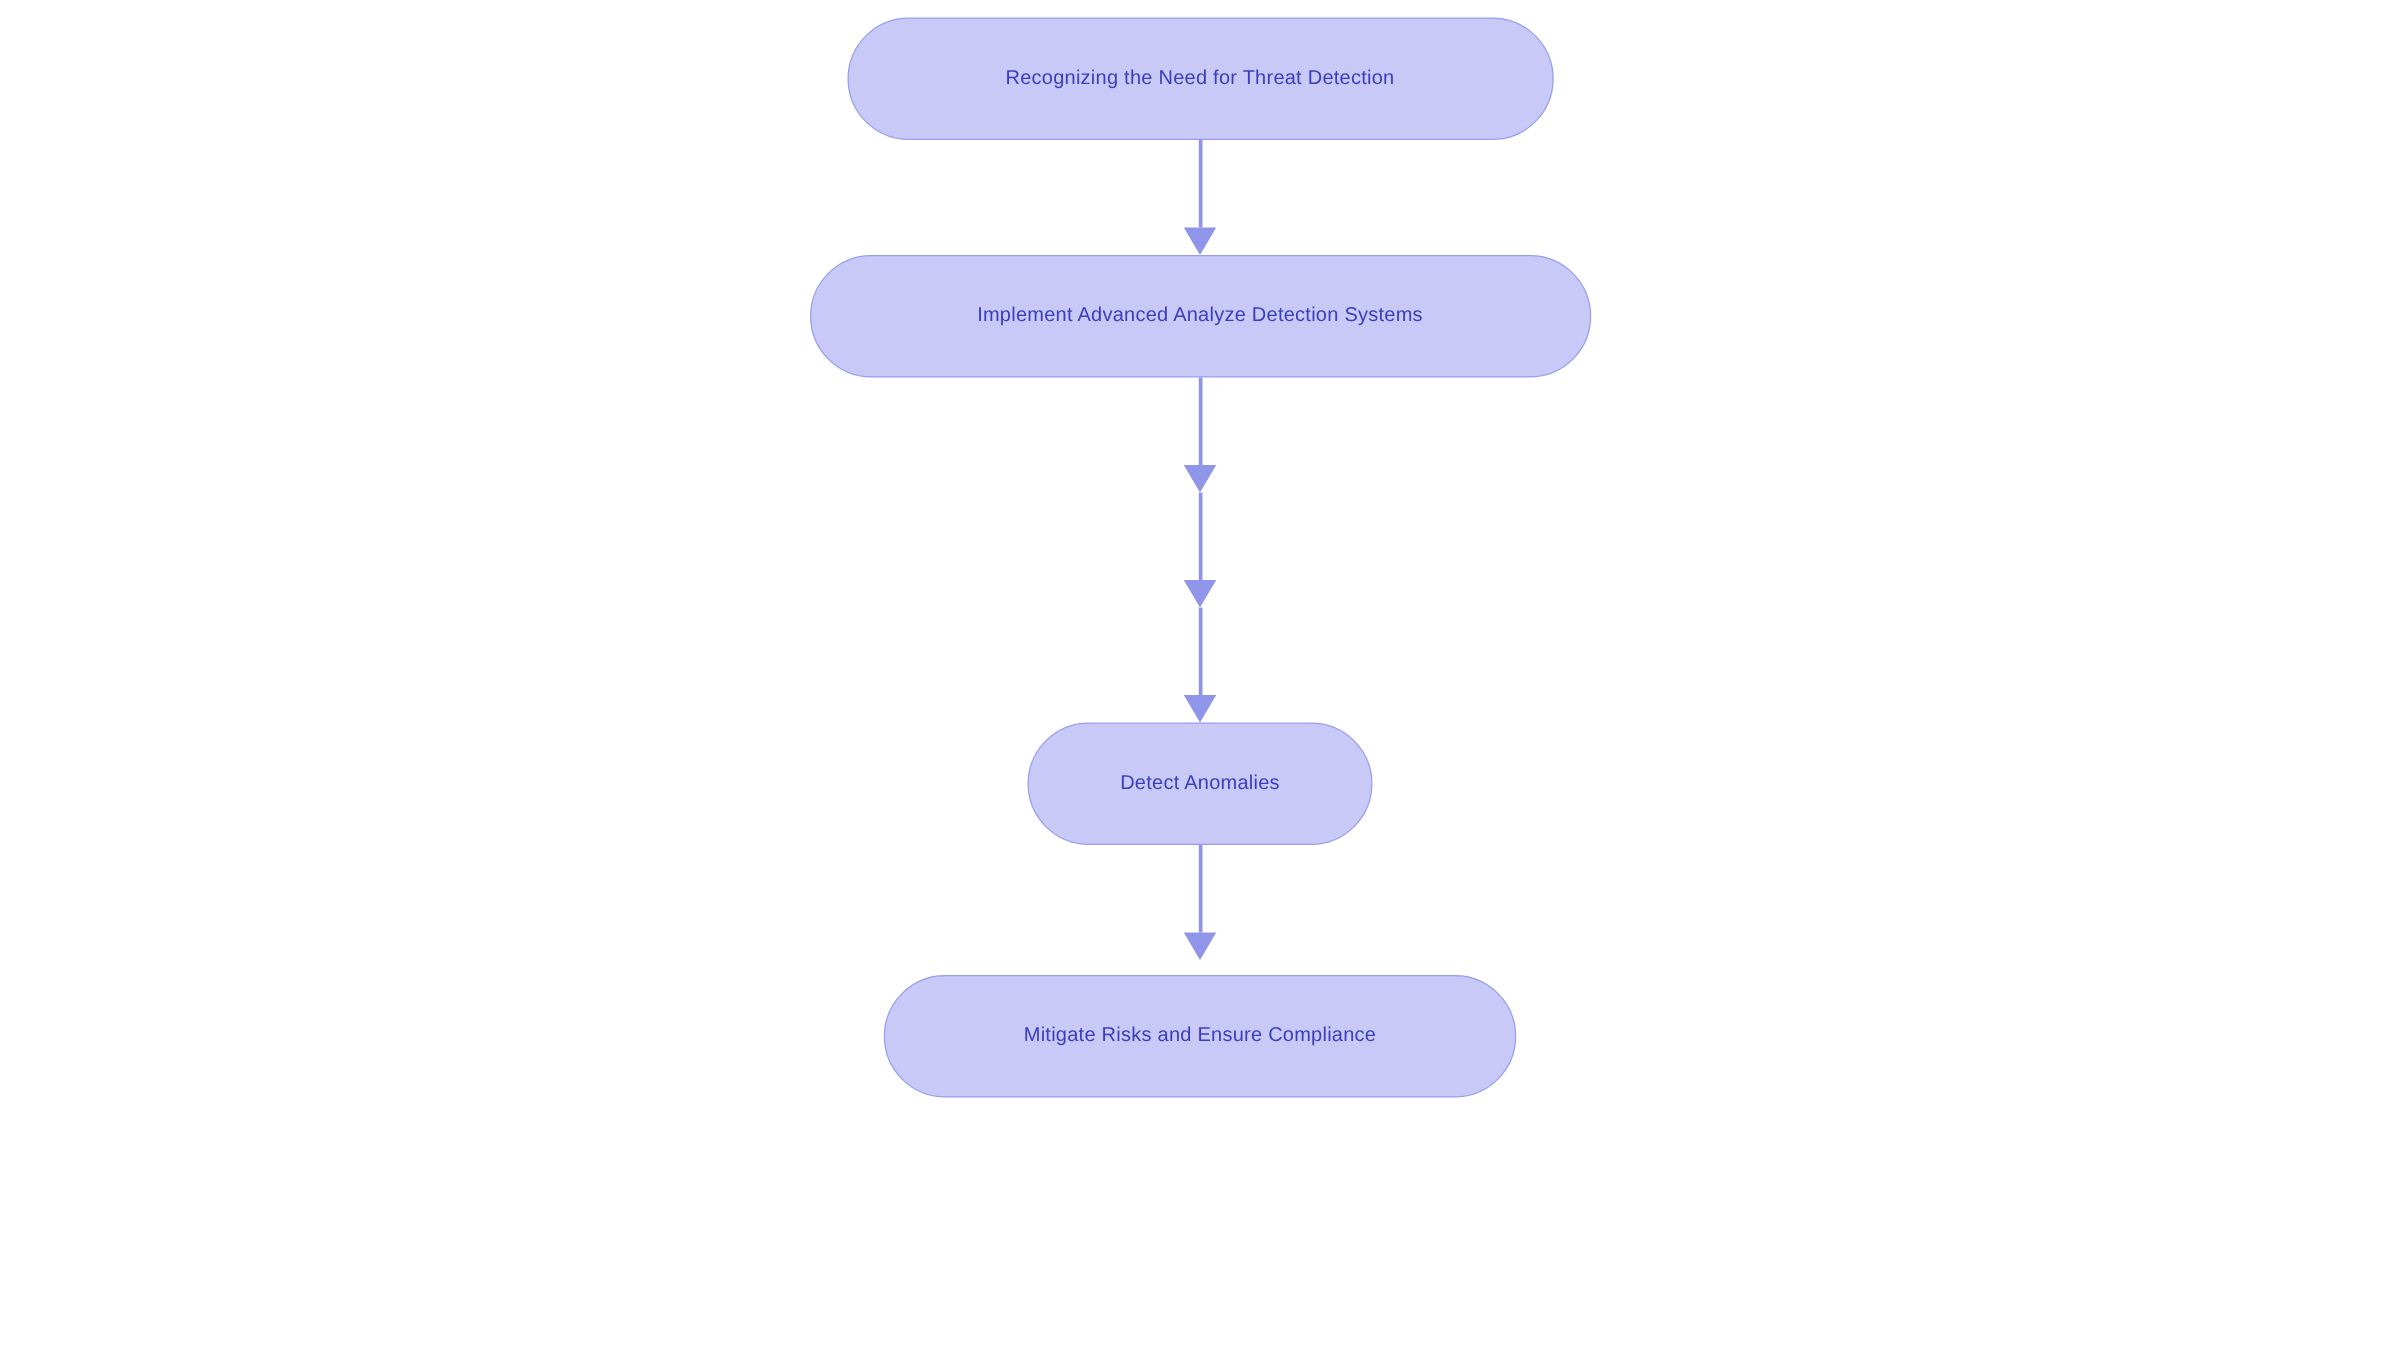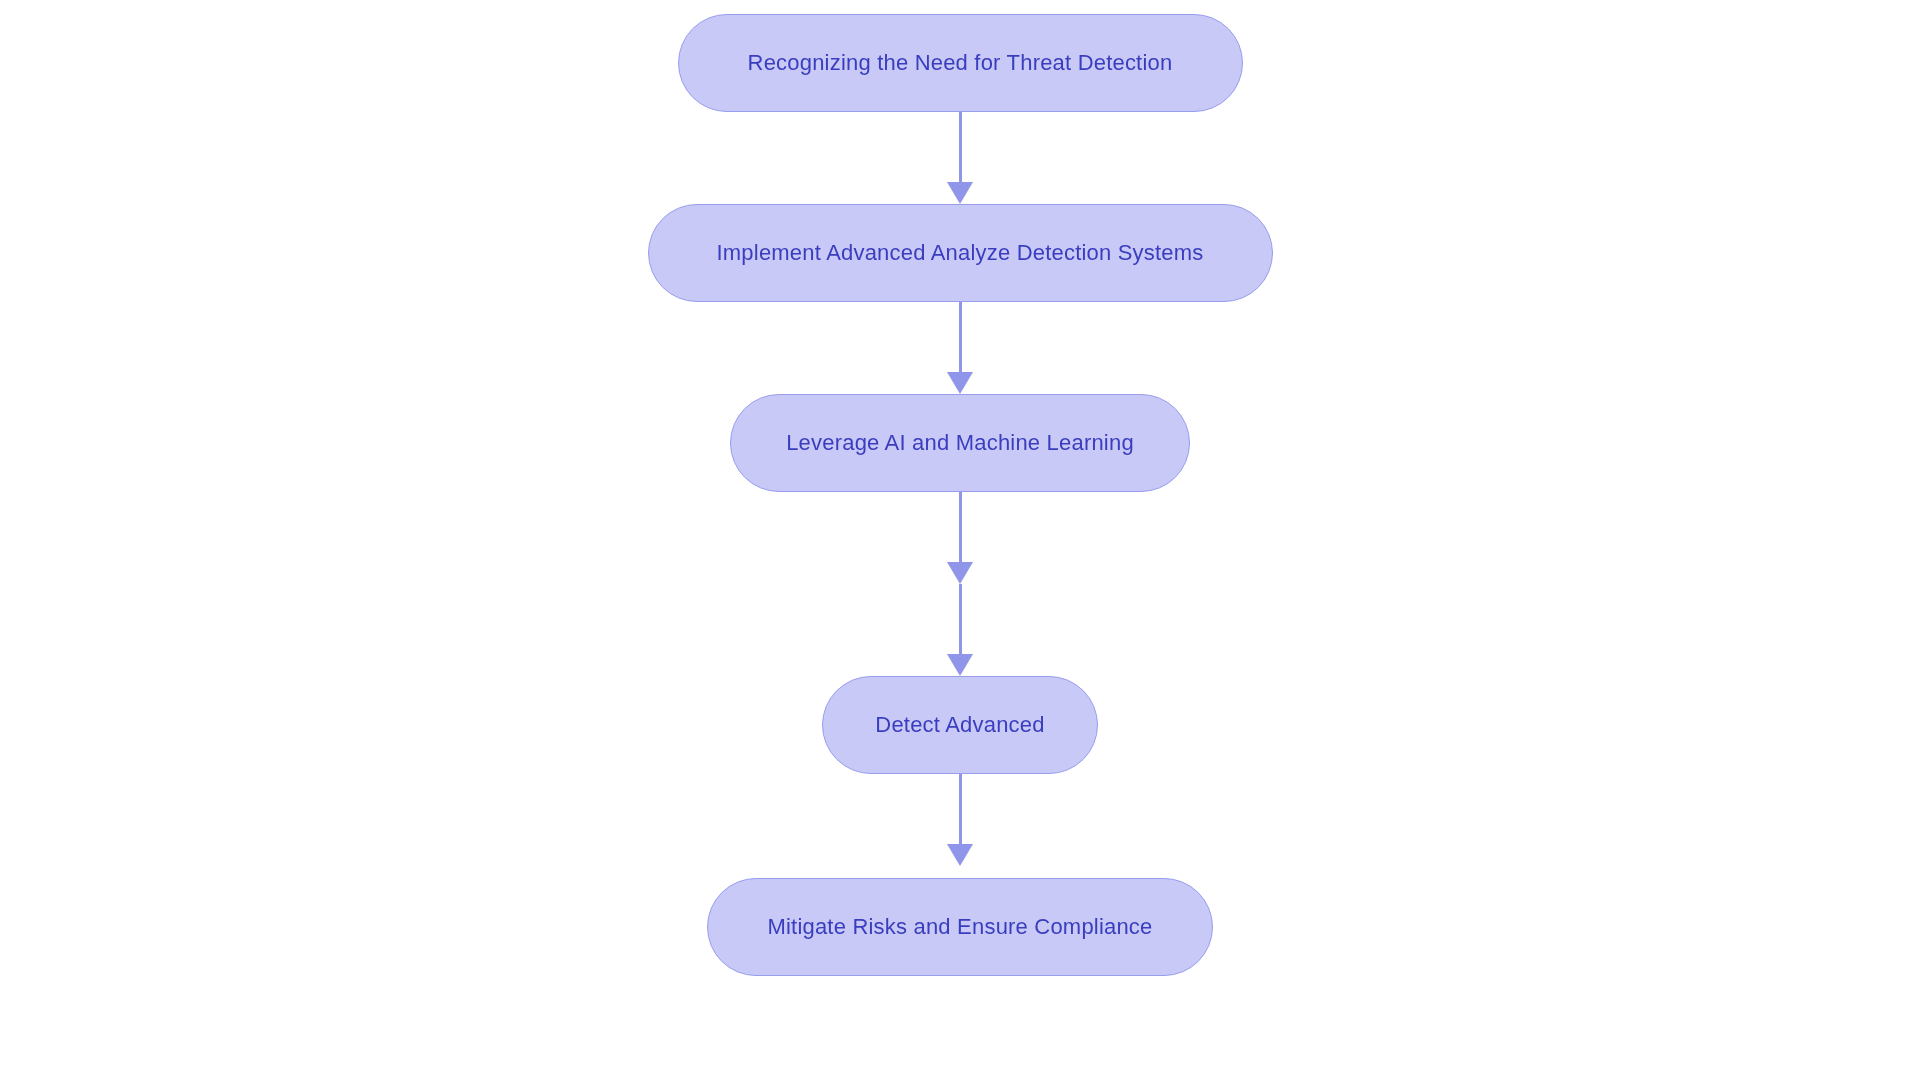--- a/index.html
+++ b/index.html
@@ -20,21 +20,21 @@
     flex-direction: column;
     align-items: center;
   }
 
   .node {
     height: 98px;
     border-radius: 49px;
     background: var(--node-fill, #c8c9f7);
     border: 1.5px solid var(--node-border, #989dee);
     color: var(--node-text, #3a3ebe);
-    font-size: 22px;
+    font-size: 16px;
     font-weight: 500;
     letter-spacing: 0.2px;
     display: flex;
     align-items: center;
     justify-content: center;
     text-align: center;
     flex: 0 0 auto;
   }
 
   .node-1 { width: 565px; }
@@ -82,37 +82,34 @@
 
   <div class="node node-2">
     <span>Implement Advanced Analyze Detection Systems</span>
   </div>
 
   <div class="arrow">
     <div class="arrow-line"></div>
     <div class="arrowhead"></div>
   </div>
 
-  <div class="node node-3">
-    <span>Leverage AI and Machine Learning</span>
-  </div>
 
   <div class="arrow">
     <div class="arrow-line"></div>
     <div class="arrowhead"></div>
   </div>
 
 
   <div class="arrow">
     <div class="arrow-line"></div>
     <div class="arrowhead"></div>
   </div>
 
   <div class="node node-5">
-    <span>Detect Advanced</span>
+    <span>Detect Anomalies</span>
   </div>
 
   <div class="arrow">
     <div class="arrow-line"></div>
     <div class="arrowhead"></div>
   </div>
 
   <div class="node node-6">
     <span>Mitigate Risks and Ensure Compliance</span>
   </div>

